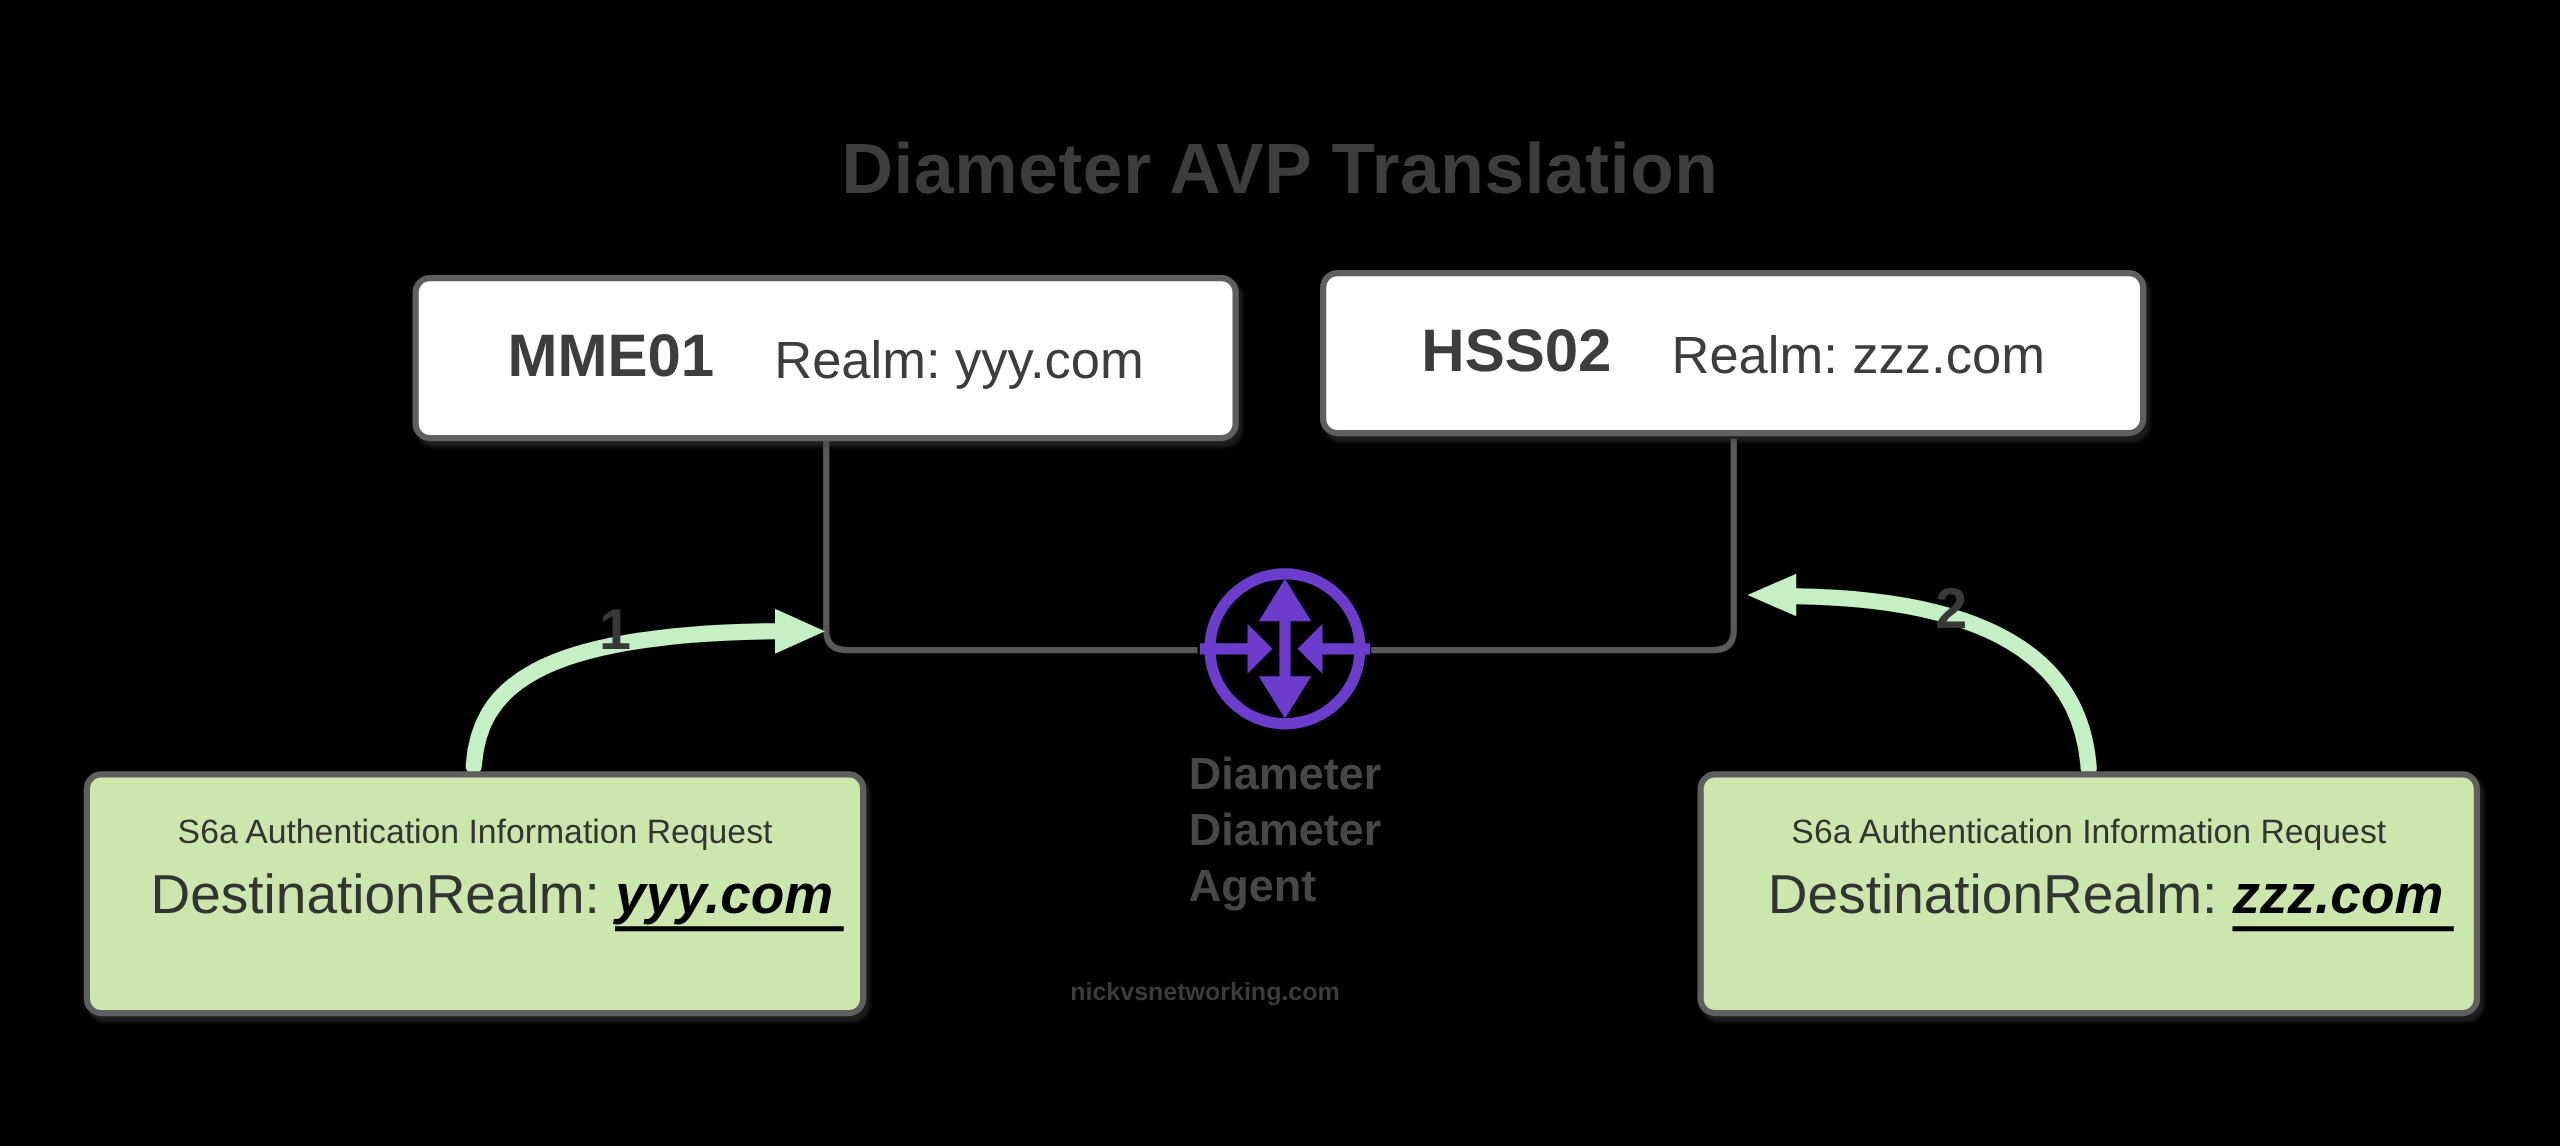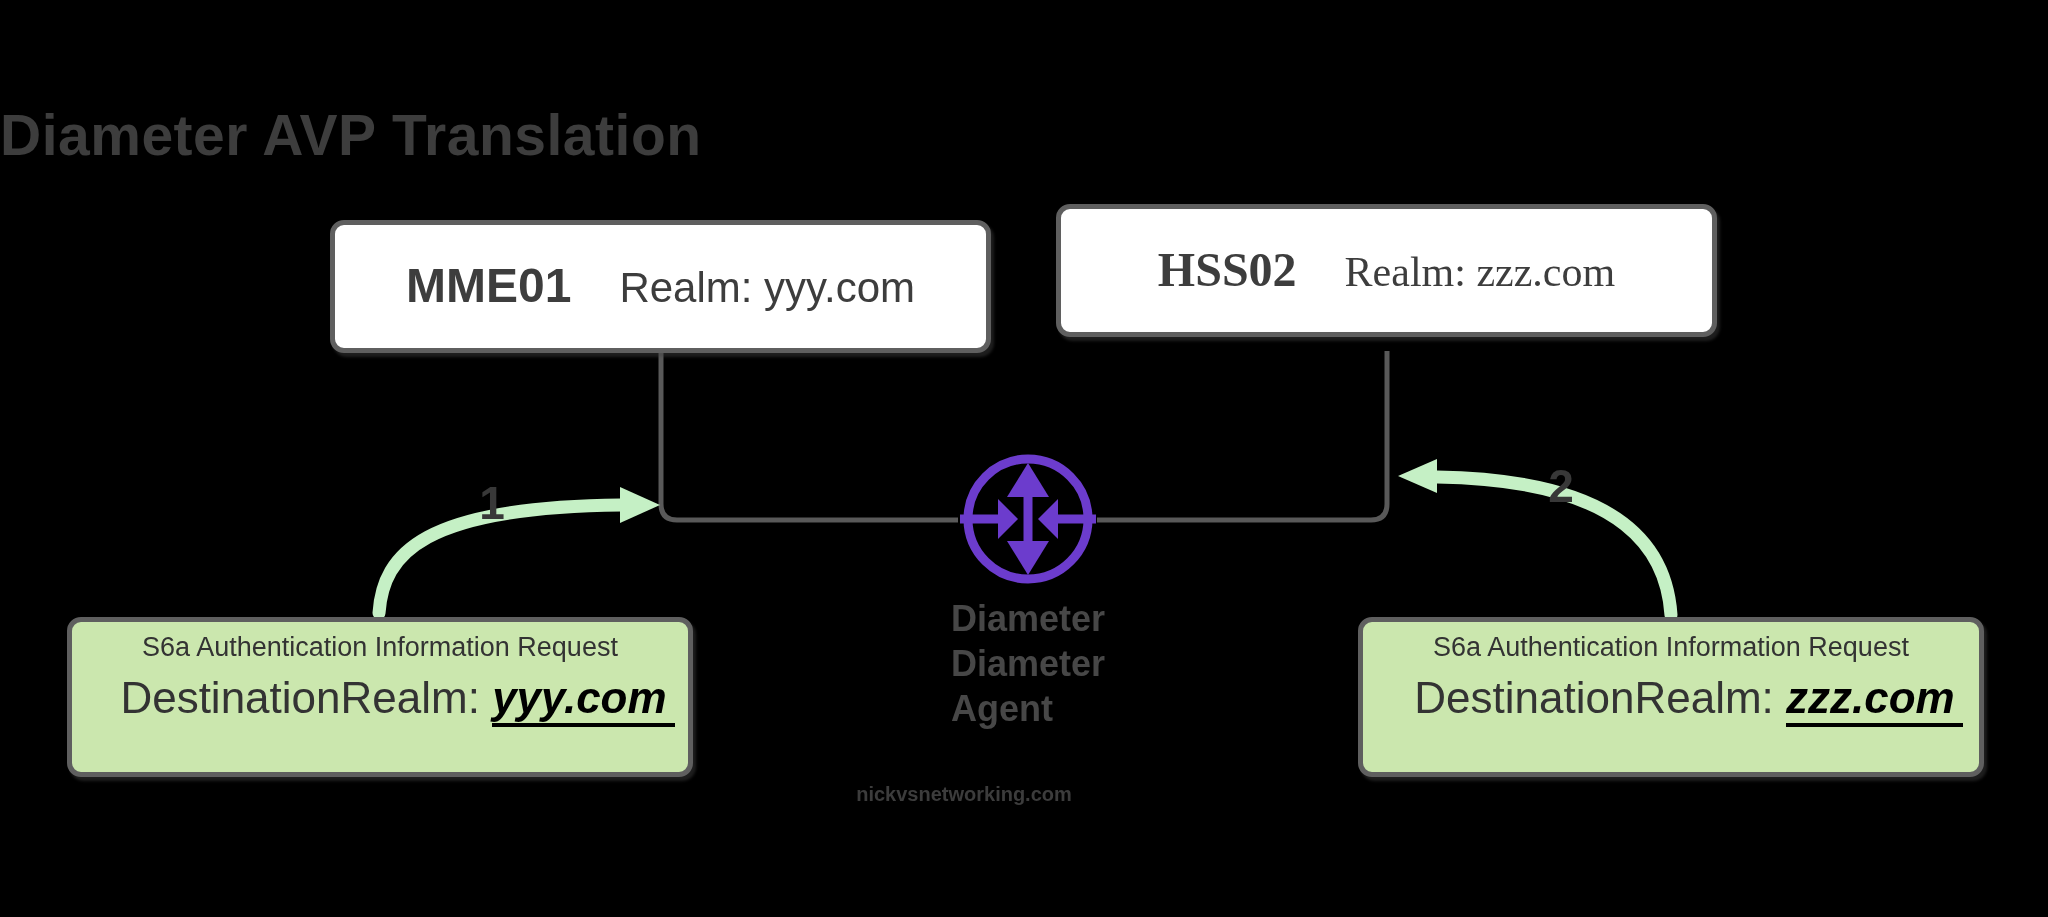--- a/index.html
+++ b/index.html
@@ -10,33 +10,33 @@
     --dra-purple:#6c3ccd; --arrow-green:#c5f0c5;
     --step-text:#383838; --dra-text:#474747; --watermark-text:#3c3c3c;
   }
   * { margin:0; padding:0; box-sizing:border-box; }
   html,body { background:var(--background); }
   body { font-family:"Liberation Sans", sans-serif; }
   .canvas { position:relative; width:2048px; height:917px; background:var(--background); overflow:hidden; }
 
   .layer { position:absolute; left:0; top:0; width:2048px; height:917px; }
 
-  .title { position:absolute; left:0; top:104px; width:2048px; text-align:left;
+  .title { position:absolute; left:0; top:104px; width:2048px; text-align:center;
            font-size:57px; font-weight:bold; letter-spacing:0.5px; color:var(--title-text); line-height:1.1; }
 
   .node-box { position:absolute; width:661px; height:133px; background:var(--node-fill);
               border:5px solid var(--node-border); border-radius:14px;
               display:flex; flex-direction:row; align-items:center; justify-content:center;
               box-shadow:3px 4px 3px rgba(66,66,66,0.45); }
   .node-box.mme { left:330px; top:220px; }
-  .node-box.hss { left:1056px; top:204px;font-family:Liberation Serif, serif; }
+  .node-box.hss { left:1056px; top:216px; }
   .node-title { font-size:48px; font-weight:bold; color:var(--node-text); line-height:1.1; }
   .node-sub   { font-size:42px; color:var(--node-text); margin-top:4px; line-height:1.1;margin-left:48px; }
 
-  .msg-box { position:absolute; width:626px; height:160px; background:var(--msg-fill);
+  .msg-box { position:absolute; width:626px; height:196px; background:var(--msg-fill);
              border:5px solid var(--msg-border); border-radius:14px;
              display:flex; flex-direction:column; align-items:center; justify-content:center;
              padding-bottom:38px; box-shadow:3px 4px 3px rgba(66,66,66,0.45); }
   .msg-box.left  { left:67px;  top:617px; }
   .msg-box.right { left:1358px; top:617px; }
   .msg-line1 { font-size:27px; color:var(--msg-text); line-height:1.2; }
   .msg-line2 { font-size:44px; color:var(--msg-text); margin-top:8px; line-height:1.2; white-space:nowrap;margin-left:35px; }
   .avp-value { font-weight:bold; font-style:italic; color:var(--avp-value-text);
                border-bottom:4px solid var(--avp-value-text); padding-right:8px; padding-bottom:1px; }
 

